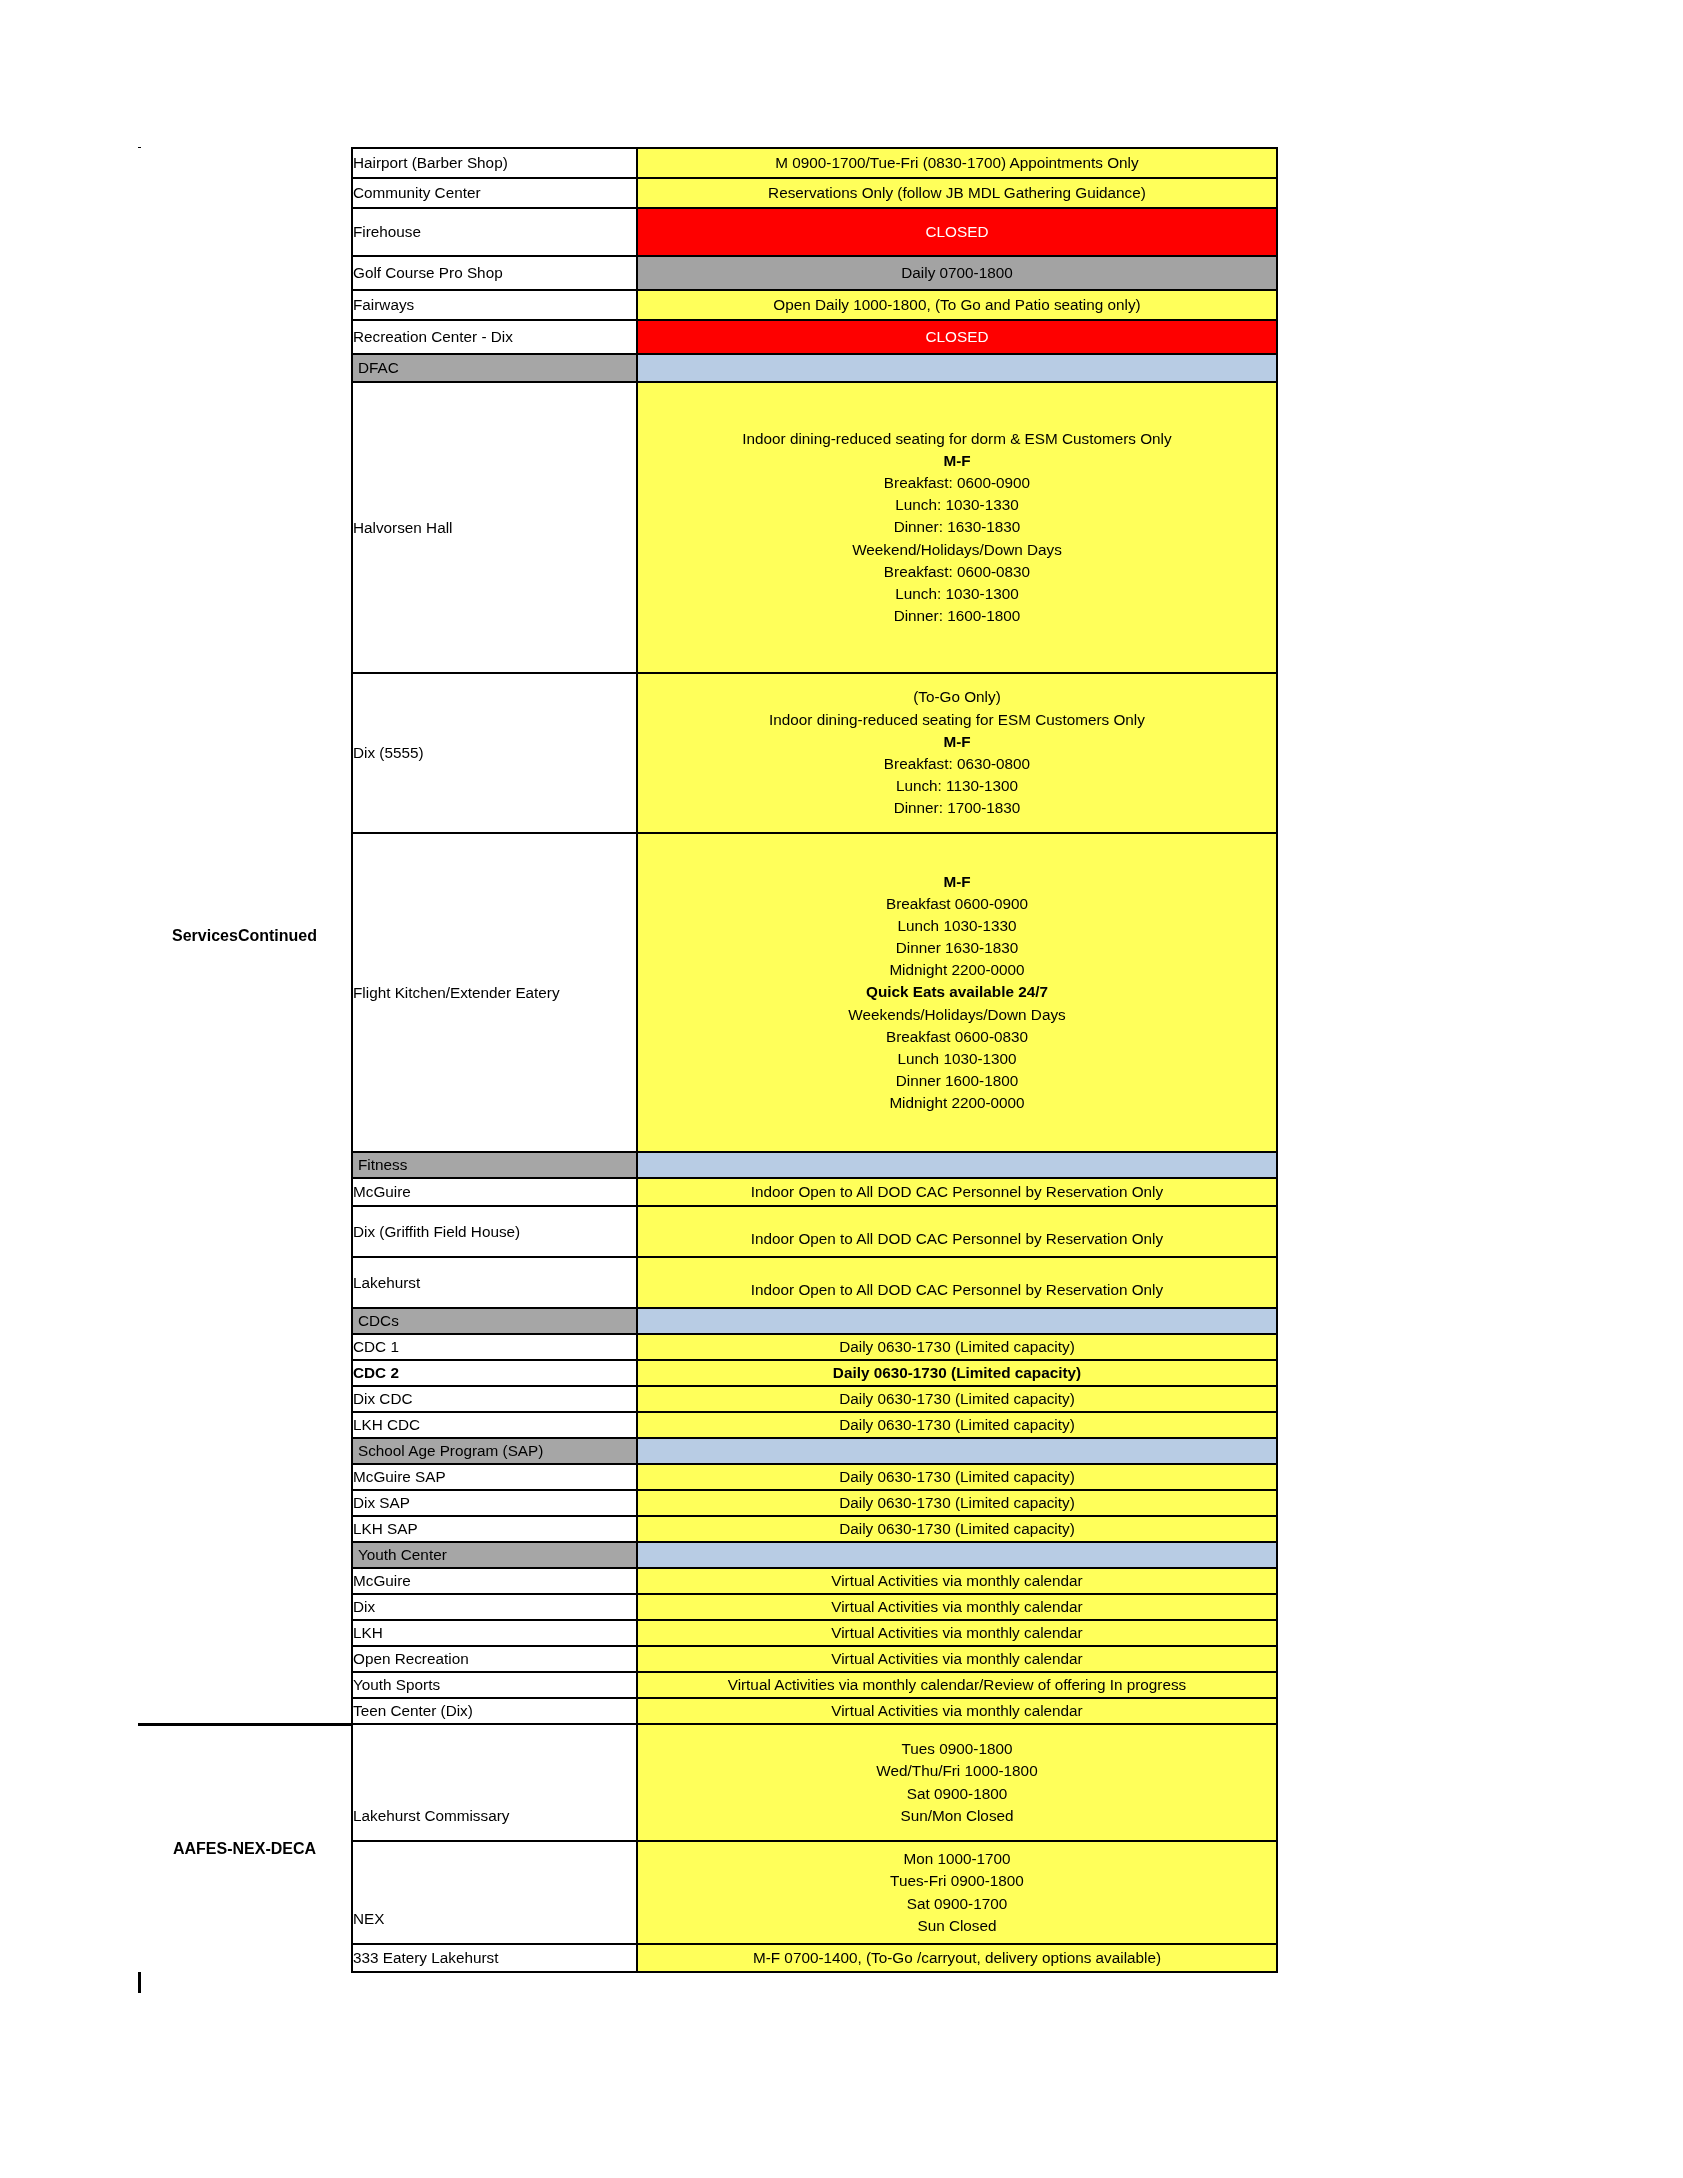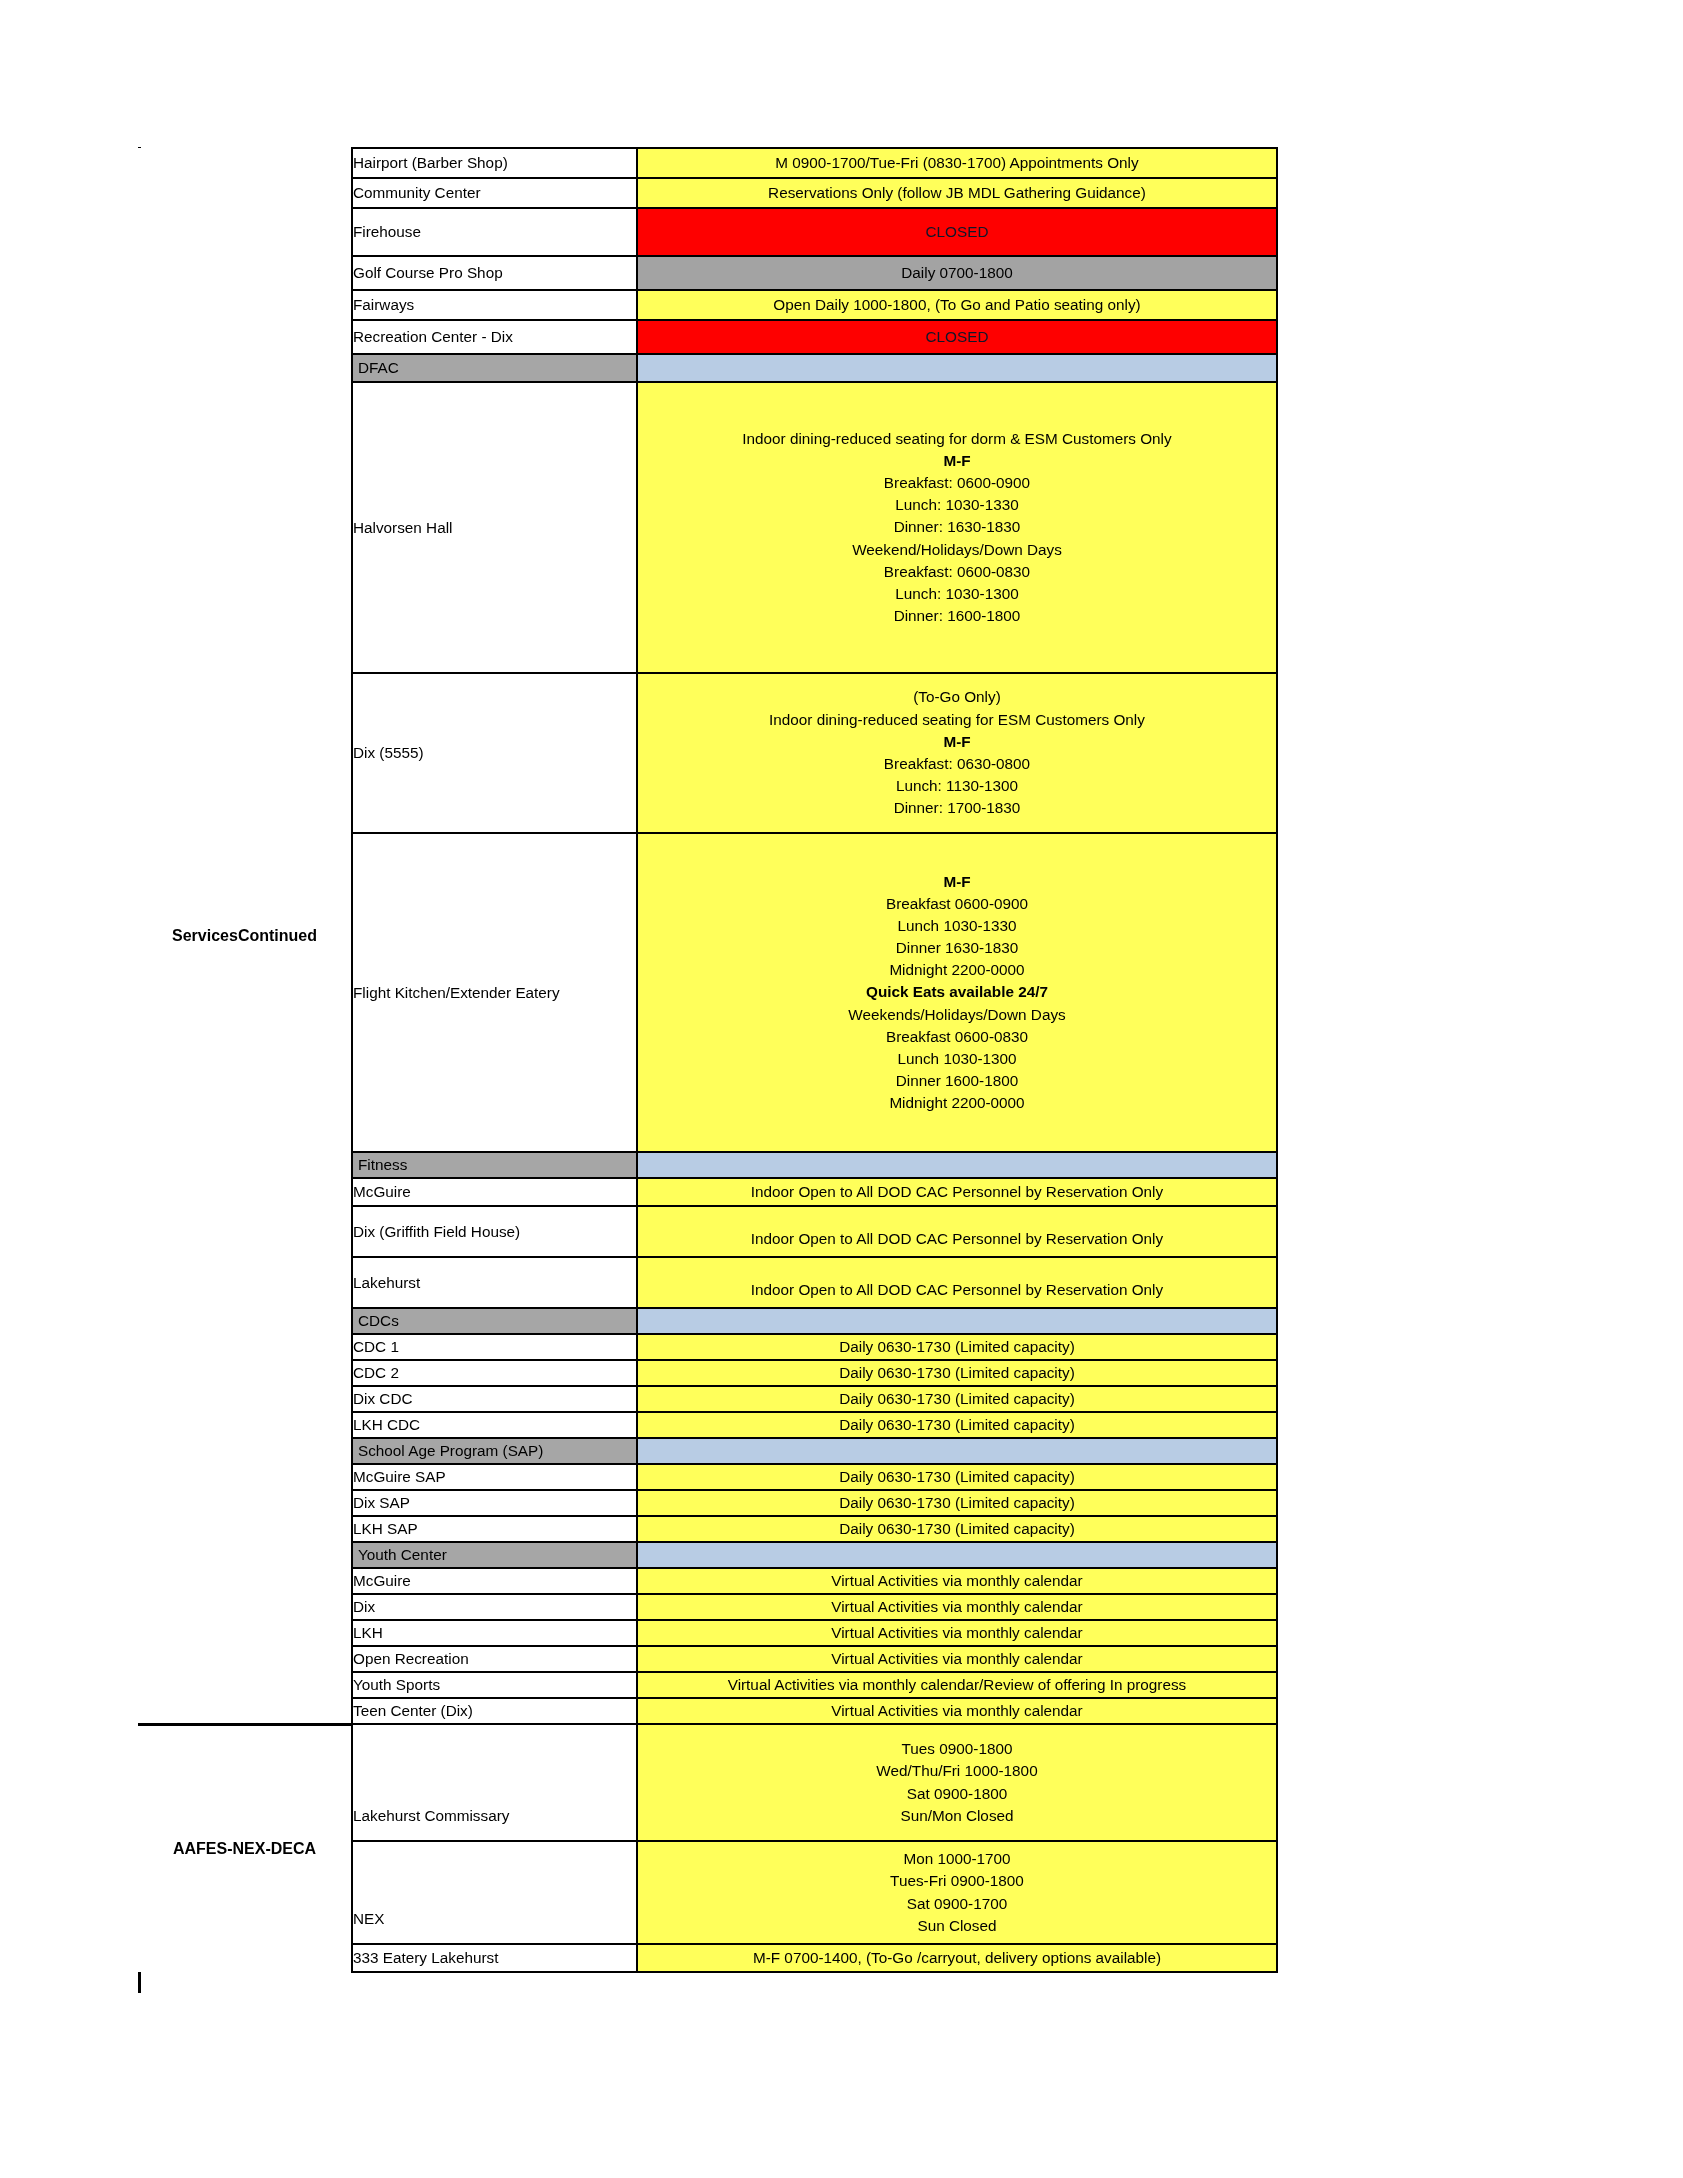--- a/index.html
+++ b/index.html
@@ -84,21 +84,21 @@
   }
 
   
   td.value {
     border: 2px solid #000000;
     text-align: center;
     padding: 3px 4px;
     line-height: 1.45;
   }
   td.value.yellow { background: #ffff5a; margin-top: 40px; }
-  td.value.red    { background: #fe0000; color: #0f172a; }
+  td.value.red    { background: #fe0000; color: #ffffff; }
   td.value.green  { background: #a3a3a3; }
   td.value.blue   { background: #b8cce4; }
   td.value.botalign { vertical-align: bottom; padding-bottom: 6px; }
 
   td.value .b { font-weight: bold; }
   td.value .ln { display: block; }
 </style>
 </head>
 <body>
 
@@ -221,21 +221,21 @@
           <tr style="height: 26px;">
             <td class="label section midtext">CDCs</td>
             <td class="value blue"></td>
           </tr>
           <tr style="height: 26px;">
             <td class="label midtext">CDC 1</td>
             <td class="value yellow">
               <span class="ln">Daily 0630-1730 (Limited capacity)</span>
             </td>
           </tr>
-          <tr style="height: 26px;">
+          <tr style="height: 26px; font-weight: bold;">
             <td class="label midtext">CDC 2</td>
             <td class="value yellow">
               <span class="ln">Daily 0630-1730 (Limited capacity)</span>
             </td>
           </tr>
           <tr style="height: 26px;">
             <td class="label midtext">Dix CDC</td>
             <td class="value yellow">
               <span class="ln">Daily 0630-1730 (Limited capacity)</span>
             </td>

